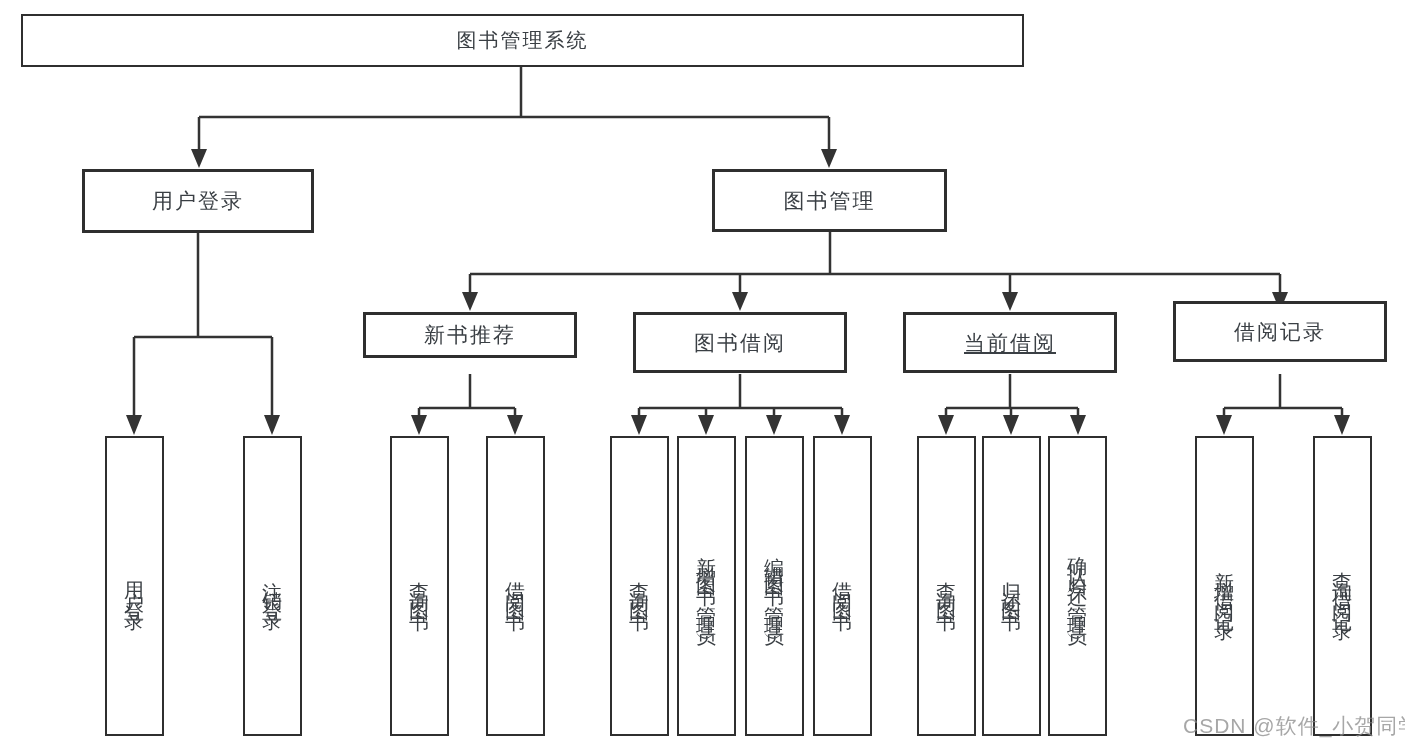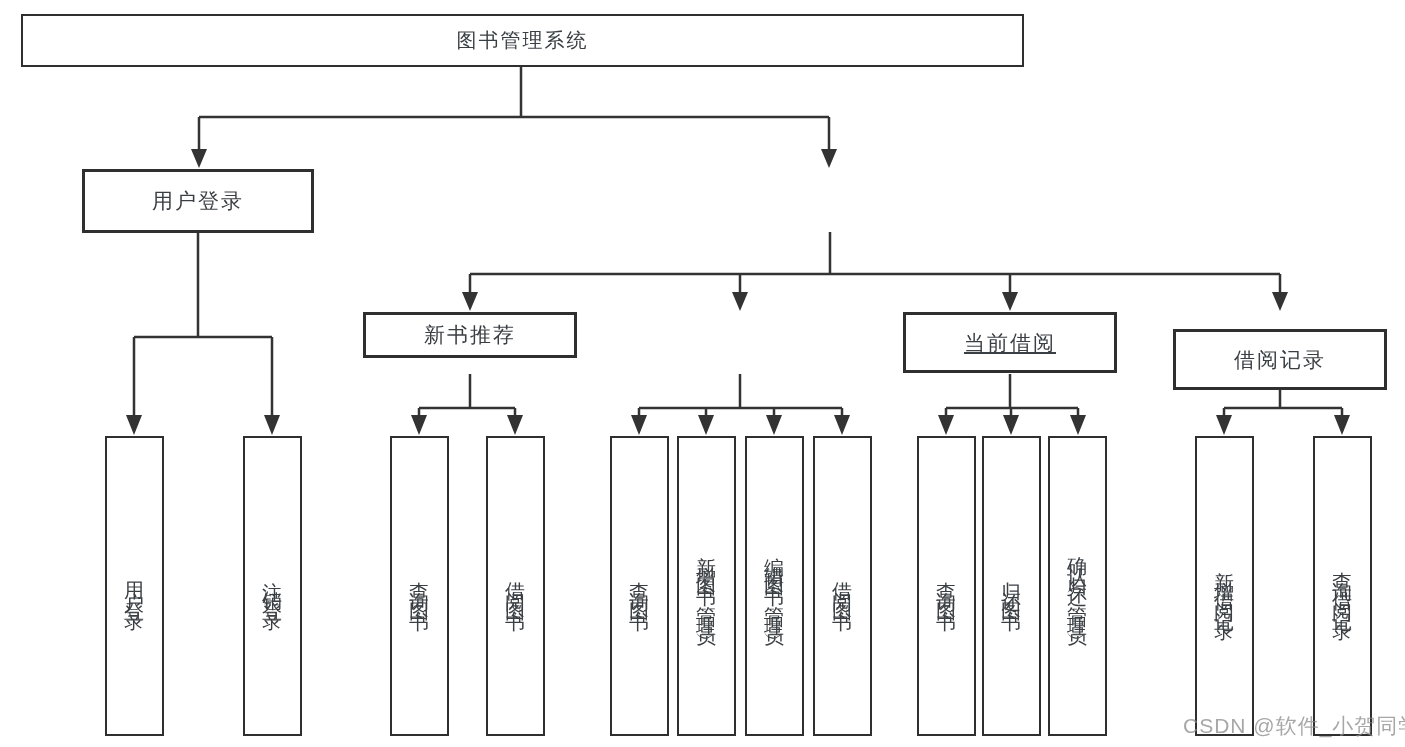--- a/index.html
+++ b/index.html
@@ -122,28 +122,34 @@
              M1334 415 L1350 415 L1342 435 Z"></path>
   </svg>
 
   <div class="hbox root" style="left:21px; top:14px; width:1003px; height:53px;">
     <span>图书管理系统</span>
   </div>
 
   <div class="hbox" style="left:82px; top:169px; width:232px; height:64px;">
     <span>用户登录</span>
   </div>
+  <div class="hbox" style="left:712px; top:169px; width:235px; height:63px;">
+    <span>图书管理</span>
+  </div>
 
   <div class="hbox" style="left:363px; top:312px; width:214px; height:46px;">
     <span>新书推荐</span>
   </div>
+  <div class="hbox" style="left:633px; top:312px; width:214px; height:61px;">
+    <span>图书借阅</span>
+  </div>
   <div class="hbox" style="left:903px; top:312px; width:214px; height:61px;text-decoration:underline;">
     <span>当前借阅</span>
   </div>
-  <div class="hbox" style="left:1173px; top:329px; width:214px; height:61px;">
+  <div class="hbox" style="left:1173px; top:301px; width:214px; height:61px;">
     <span>借阅记录</span>
   </div>
 
   <div class="vbox" style="left:105px;">
     <span class="vlabel">用户登录</span>
   </div>
   <div class="vbox" style="left:243px;">
     <span class="vlabel">注销登录</span>
   </div>
 

